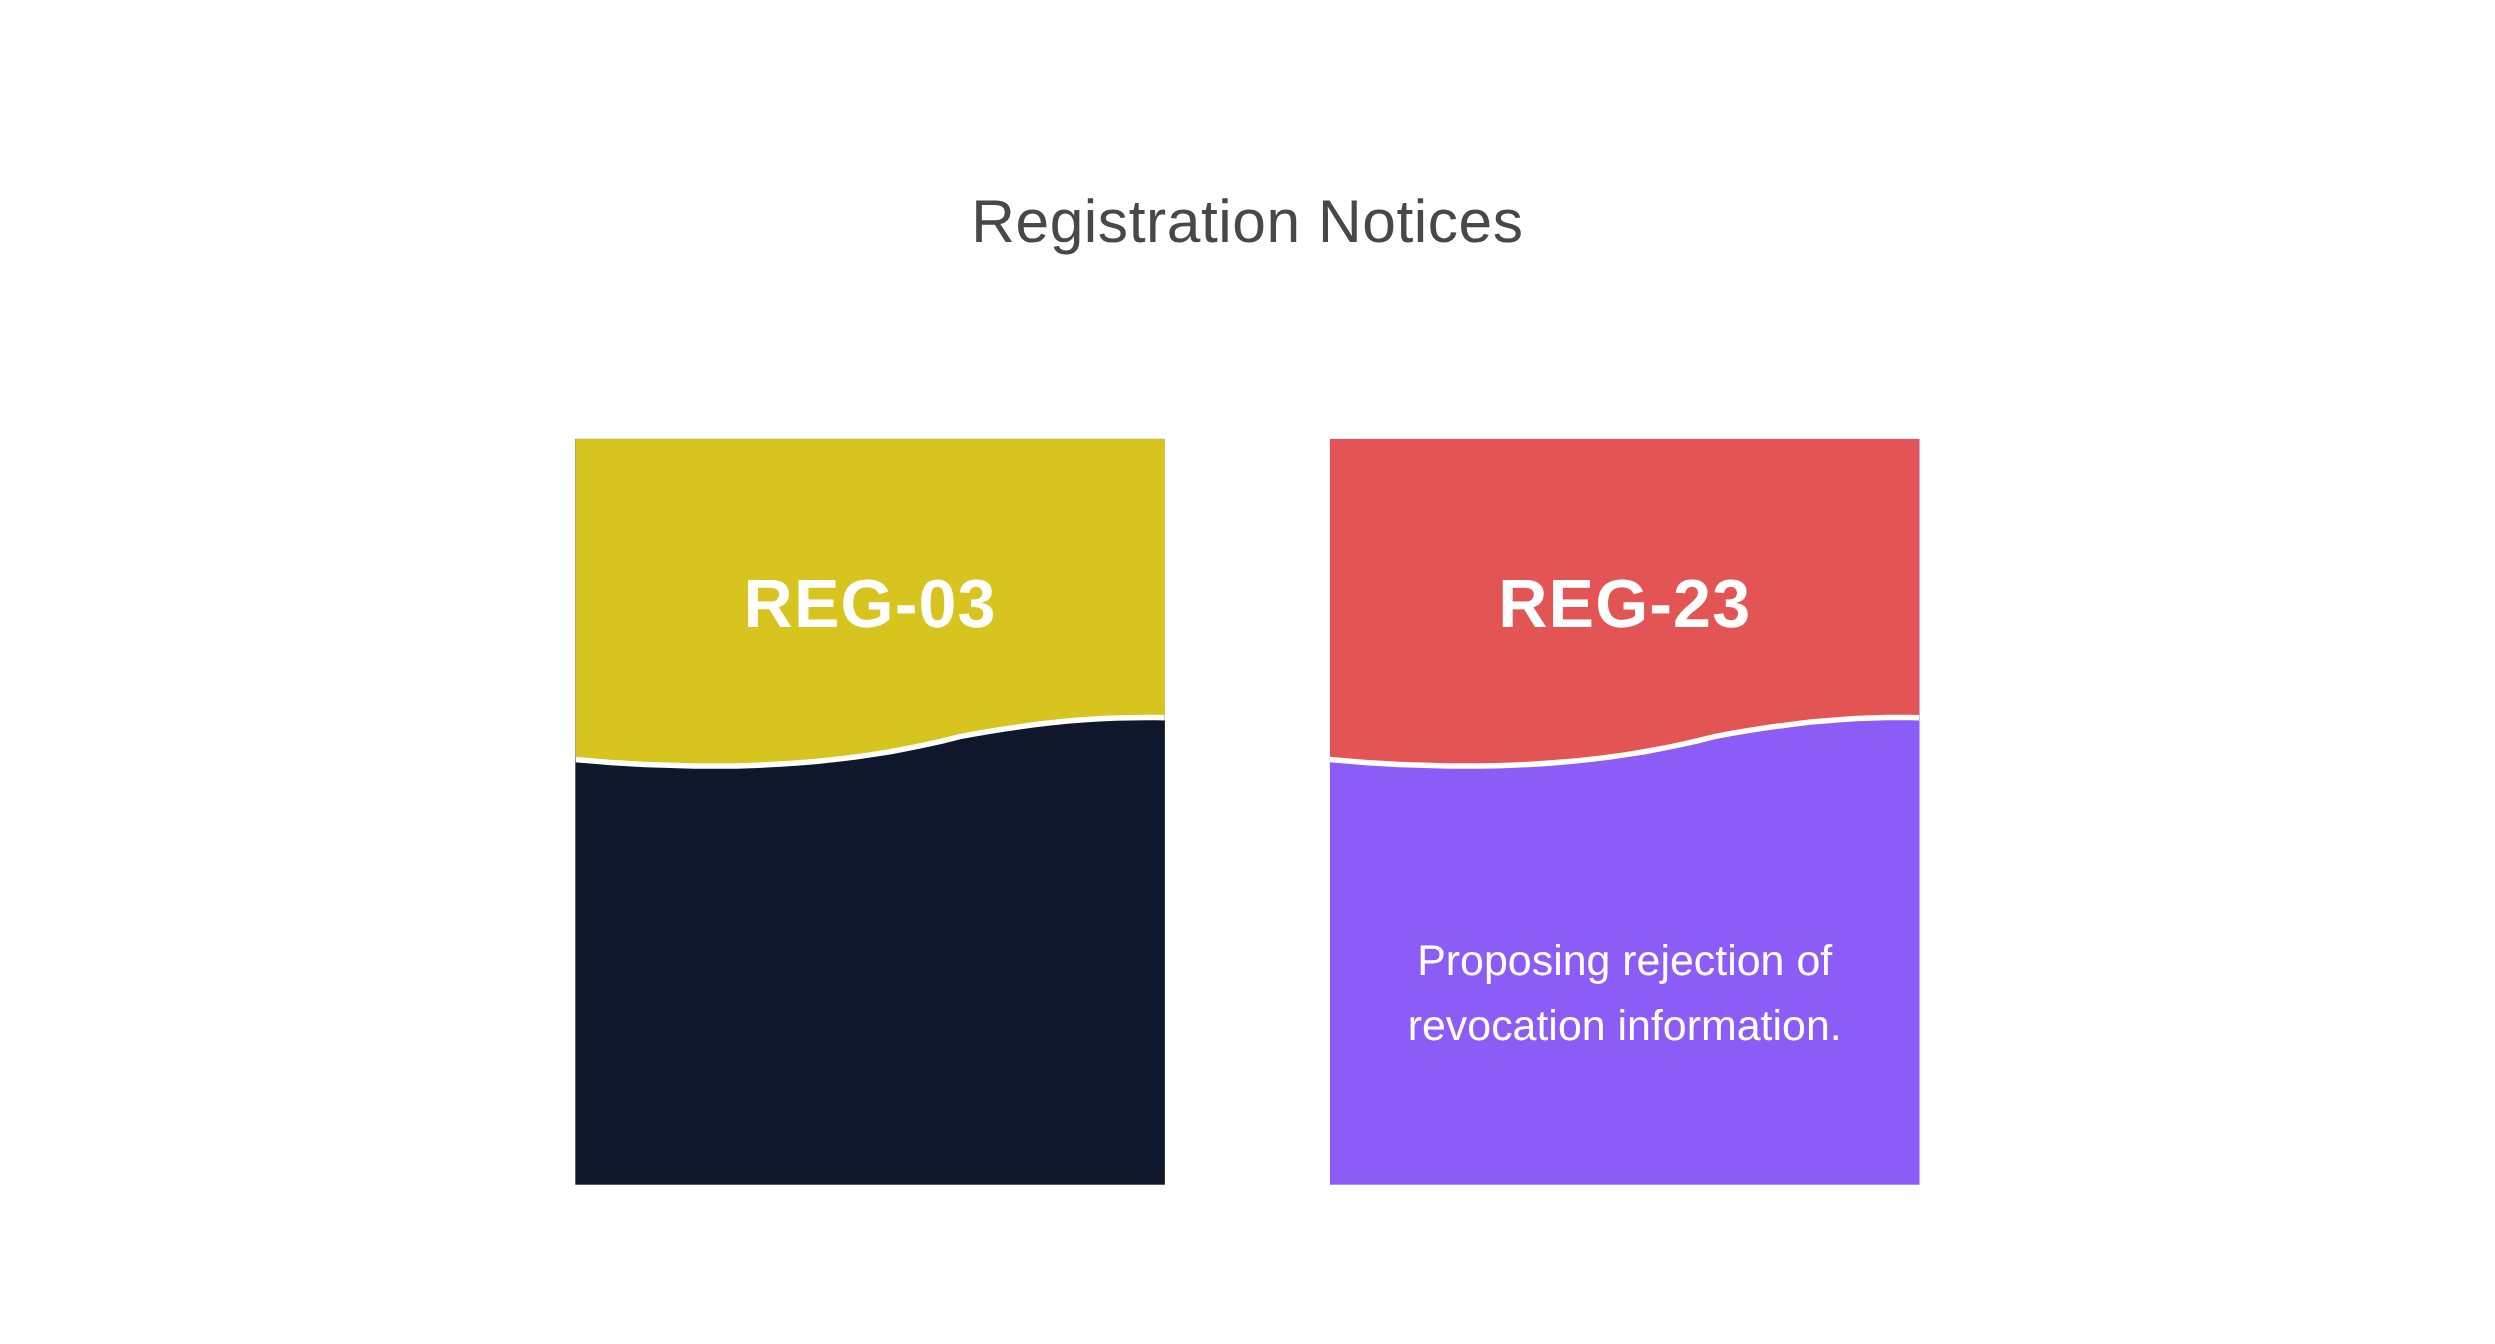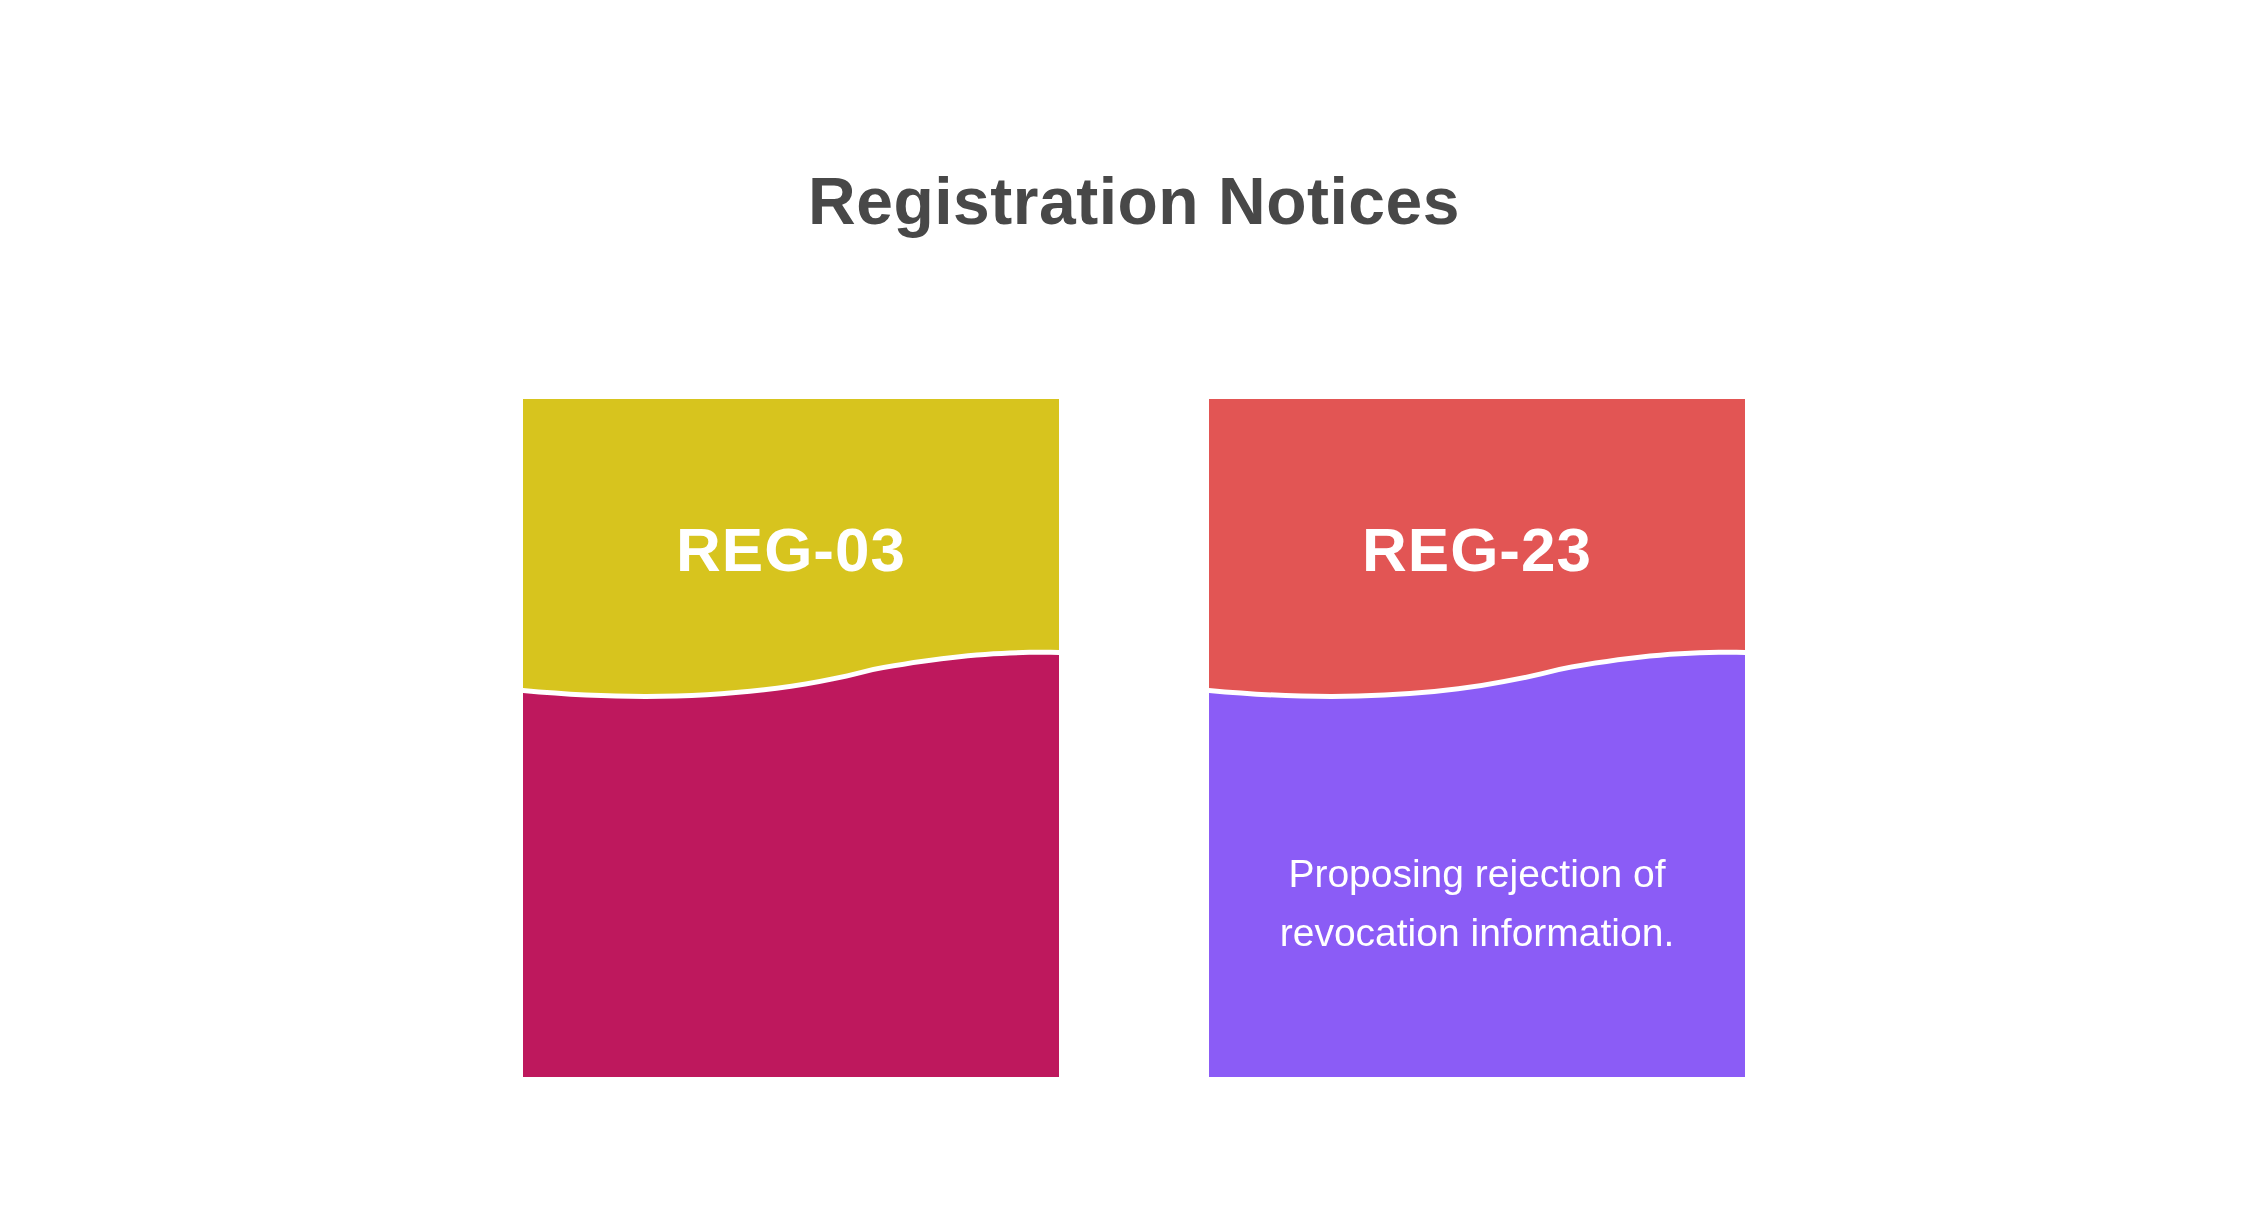--- a/index.html
+++ b/index.html
@@ -15,22 +15,22 @@
     width: 2268px;
     height: 1222px;
     position: relative;
   }
   .page-title {
     margin: 0;
     padding-top: 170px;
     height: 63px;
     line-height: 63px;
     text-align: center;
-    font-size: 66px;
-    font-weight: bold;
+    font-size: 55px;
+    font-weight: normal;
     letter-spacing: 0.5px;
   }
   .cards-row {
     margin-top: 166px;
     display: flex;
     justify-content: center;
     gap: 150px;
   }
   .card {
     position: relative;
@@ -82,21 +82,21 @@
 </style>
 </head>
 <body style="background: rgb(255, 255, 255);">
 
 <div class="page">
 
   <h1 class="page-title" style="color: rgb(72, 72, 72);">Registration Notices</h1>
 
   <div class="cards-row">
 
-    <div class="card" style="background-color: #be185d;">
+    <div class="card" style="background-color: #0f172a;">
       <svg class="card-wave-svg" width="536" height="312" viewBox="0 0 536 312">
         <path d="M0,0 H536 V256 C478,255 425,259 350,273 C255,298 140,307 0,294 Z" fill="#ffffff"></path>
         <path d="M0,0 H536 V251 C478,250 425,254 350,268 C255,293 140,302 0,289 Z" fill="#d7c41e"></path>
       </svg>
       <div class="card-code-area">
         <div class="card-code" style="color: rgb(255, 255, 255);">REG-03</div>
       </div>
     </div>
 
 

